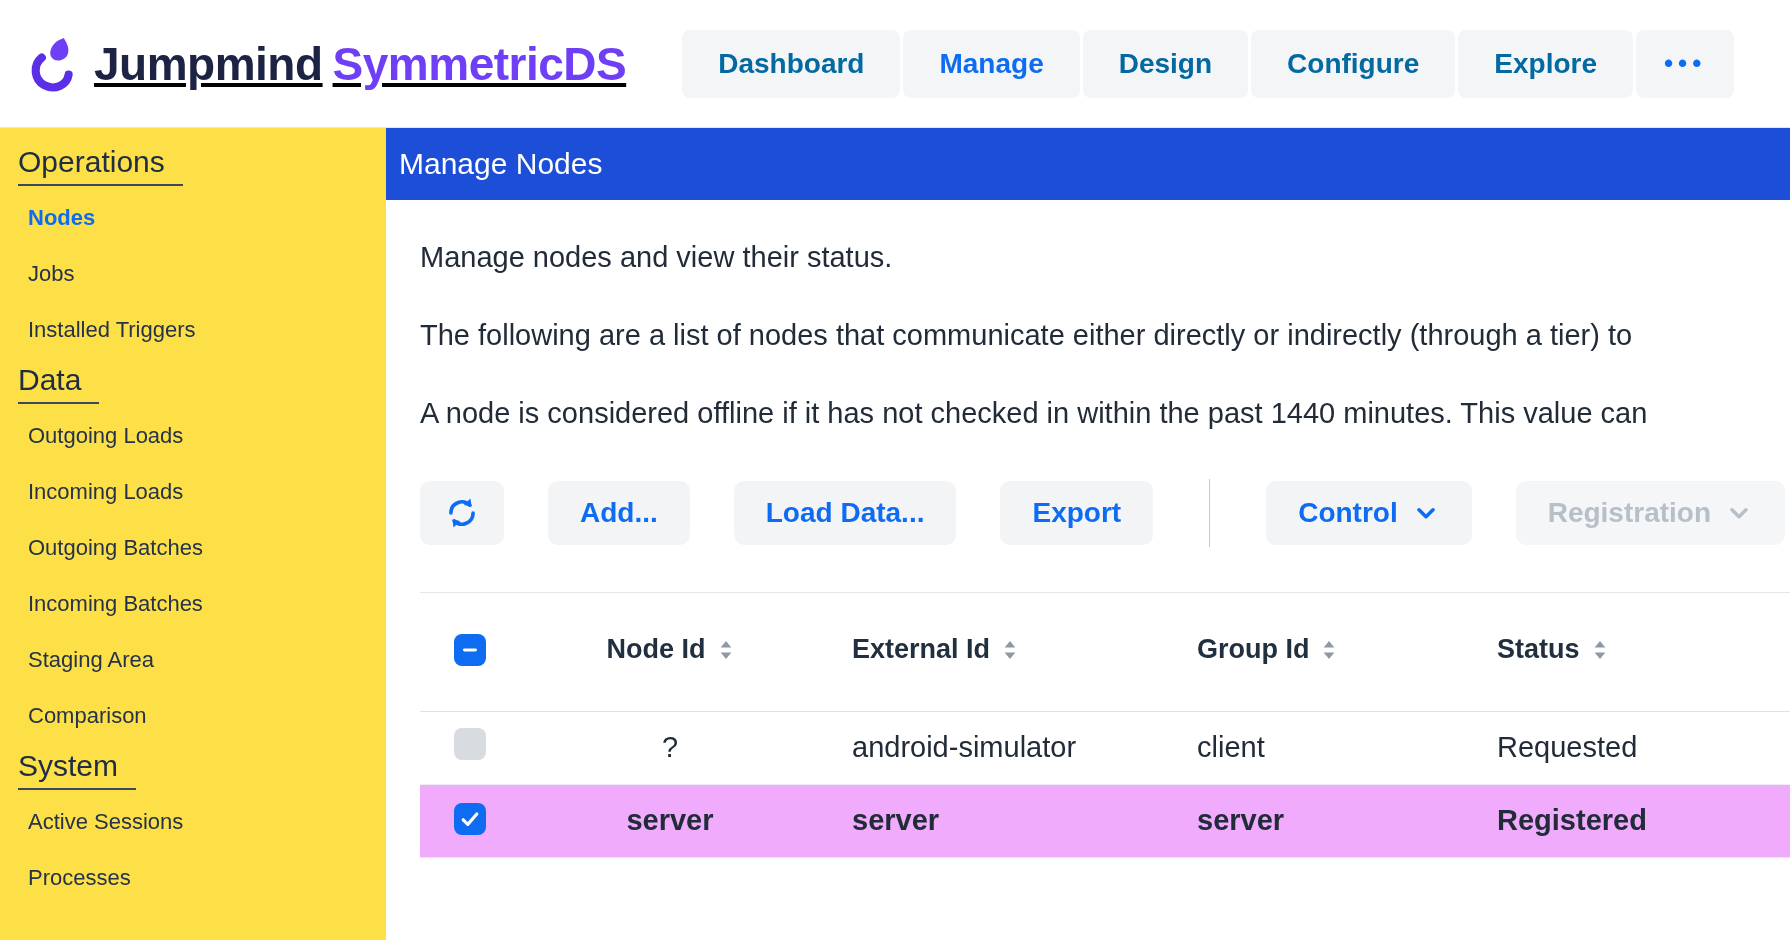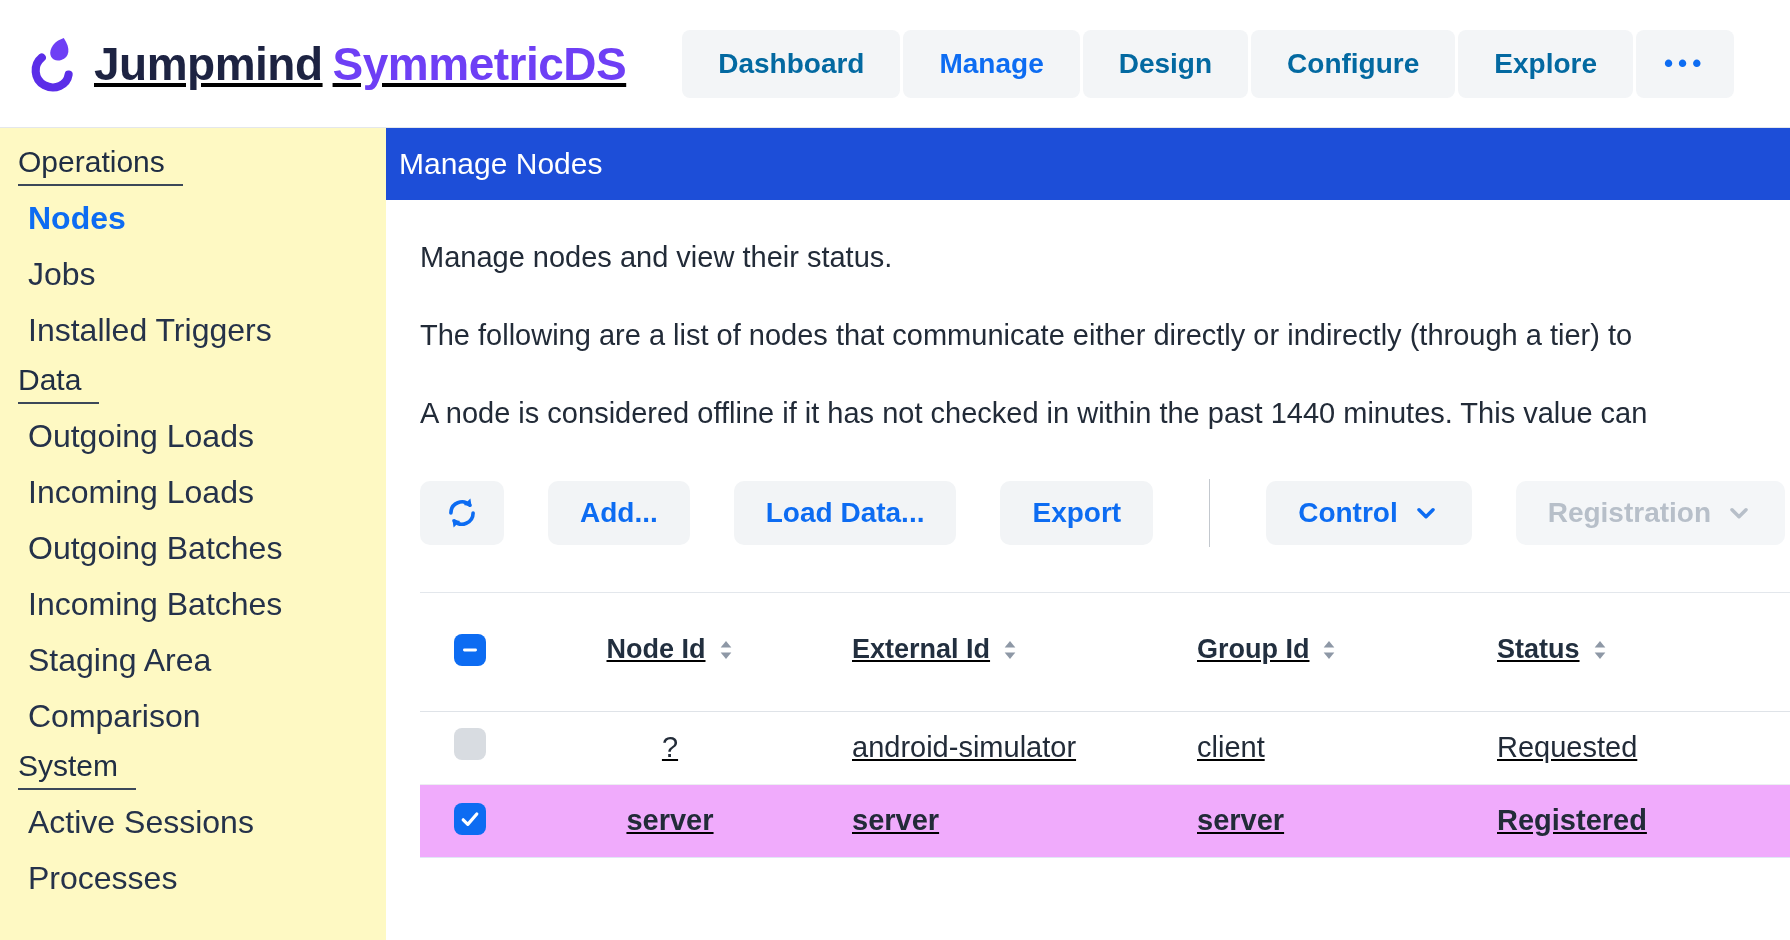--- a/index.html
+++ b/index.html
@@ -18,26 +18,26 @@
   .nav-tab { height:68px; padding:0 36px; background:#f3f5f7; border-radius:8px;
              display:flex; align-items:center; font-size:28px; font-weight:600;
              color:#0369a1; cursor:pointer; }
   .nav-tab.active { color:#0d6cf2; }
   .nav-tab.overflow { color:#0d6cf2; font-size:26px; letter-spacing:5px; padding:0 28px; }
 
   
   .app-body { display:flex; height:812px; }
 
   
-  .sidebar { width:386px; background:#fef9c3; padding-top:12px; overflow:hidden; flex:none; }
+  .sidebar { width:386px; background:#fde047; padding-top:12px; overflow:hidden; flex:none; }
   .side-title { height:50px; display:flex; align-items:center; margin-left:18px;
                 font-size:30px; color:#202e44; font-weight:500; }
   .side-title span { border-bottom:2px solid #3c4859; padding:0 18px 5px 0; }
   .side-item { height:56px; display:flex; align-items:center; padding-left:28px;
-               font-size:32px; font-weight:500; color:#25324a; cursor:pointer; white-space:nowrap; }
+               font-size:22px; font-weight:500; color:#25324a; cursor:pointer; white-space:nowrap; }
   .side-item.active { color:#0d6cf2; font-weight:600; }
 
   
   .main { flex:1; background:#fff; overflow:hidden; }
   .page-titlebar { height:72px; background:#1d4ed8; color:#fff; display:flex;
                    align-items:center; padding-left:13px; font-size:30px; font-weight:500; }
   .content { padding:36px 0 0 34px; }
   .content p { font-size:29px; color:#222b38; line-height:42px; margin:0 0 36px 0;
                white-space:nowrap; overflow:hidden; }
 
@@ -46,21 +46,21 @@
   .btn { height:64px; border:none; border-radius:10px; background:#f2f4f6;
          color:#0d6cf2; font-family:inherit; font-size:28px; font-weight:600;
          padding:0 32px; display:flex; align-items:center; gap:14px; cursor:pointer; }
   .btn.icon-only { width:84px; justify-content:center; padding:0; }
   .btn.disabled { color:#b7bfc9; background:#f4f6f8; cursor:default; }
   .btn .chev { display:flex; }
   .tb-divider { width:1px; height:68px; background:#c3c8ce; margin:0 12px; }
 
   
   .grid { margin-top:45px; width:1370px; border-top:1px solid #e3e7ec; }
-  table { width:100%; border-collapse:collapse; table-layout:fixed;text-decoration:underline; }
+  table { width:100%; border-collapse:collapse; table-layout:fixed; }
   col.c-chk{width:100px;} col.c-node{width:300px;} col.c-ext{width:345px;} col.c-grp{width:300px;}
   th { height:118px; border-bottom:1px solid #dfe3e8; font-size:27px; font-weight:600;
        color:#222f3f; text-align:left; padding-left:32px; }
   th.center, td.center { text-align:center; padding-left:0; }
   td { height:73px; border-bottom:1px solid #eceef1; font-size:29px; color:#222b38;
        padding-left:32px; }
   tr.selected td { background:#f0abfc; font-weight:700; border-bottom-color:#e0e8f4; }
   .sort { display:inline-block; vertical-align:-4px; margin-left:12px; }
   .checkbox { width:32px; height:32px; border-radius:8px; display:inline-flex;
               align-items:center; justify-content:center; cursor:pointer; }

